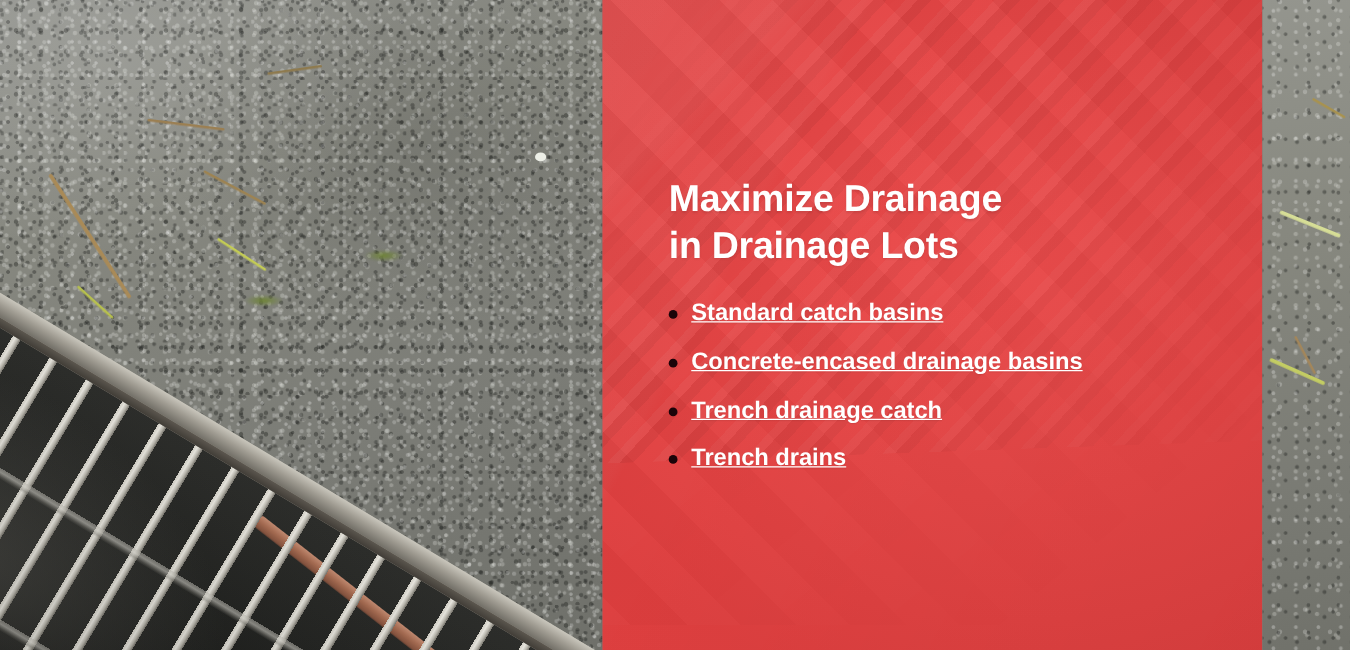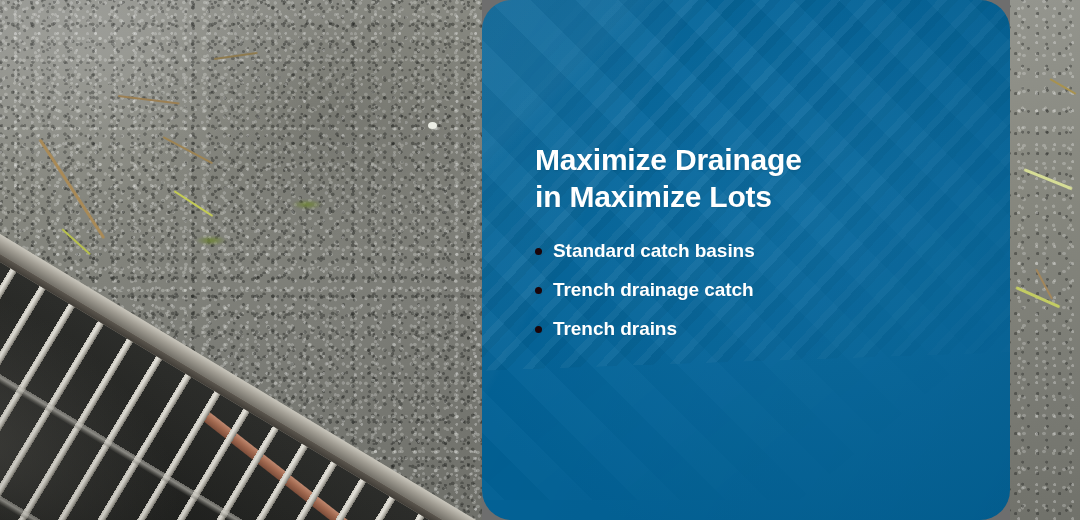--- a/index.html
+++ b/index.html
@@ -155,23 +155,22 @@
     width:30px; height:9px;
     background:radial-gradient(ellipse,#6f8436 0%, rgba(111,132,54,0) 75%);
     filter:blur(1px);
   }
 
   
   .panel {
     position:absolute;
     left:482px; top:0;
     width:528px; height:520px;
-    background:#0369a1;
-    overflow:hidden;
-    border-radius:30px;
+    background:#ef4444;
+    overflow:hidden;
   }
   
   .panel-stripes {
     position:absolute;
     left:-40px; top:-120px;
     width:700px; height:480px;
     background-image:repeating-linear-gradient(
       135deg,
       rgba(255,255,255,.055) 0px,
       rgba(255,255,255,.055) 7px,
@@ -250,20 +249,21 @@
     margin:9px 11px 0 0;
   }
   .bullet-text {
     color:#ffffff;
     font-size:19px;
     font-weight:bold;
     line-height:1.3;
     letter-spacing:-0.05px;
     white-space:nowrap;
     text-shadow:0 1px 1px rgba(0,0,0,.08);
+    text-decoration:underline;
   }
 
   
   .photo-right {
     position:absolute;
     left:1010px; top:0;
     width:70px; height:520px;
     overflow:hidden;
     background:#83847f;
   }
@@ -324,27 +324,31 @@
   <div class="panel">
     <div class="panel-stripes"></div>
     <div class="panel-stripes2"></div>
     <div class="panel-diag"></div>
     <div class="panel-diag2"></div>
     <div class="panel-vignette"></div>
 
     <div class="content">
       <h1 class="headline">
         <span class="headline-line">Maximize Drainage</span>
-        <span class="headline-line">in Maximize Lots</span>
+        <span class="headline-line">in Drainage Lots</span>
       </h1>
 
       <ul class="bullets">
         <li class="bullet">
           <span class="bullet-dot"></span>
           <span class="bullet-text">Standard catch basins</span>
+        </li>
+        <li class="bullet">
+          <span class="bullet-dot"></span>
+          <span class="bullet-text">Concrete-encased drainage basins</span>
         </li>
         <li class="bullet">
           <span class="bullet-dot"></span>
           <span class="bullet-text">Trench drainage catch</span>
         </li>
         <li class="bullet">
           <span class="bullet-dot"></span>
           <span class="bullet-text">Trench drains</span>
         </li>
       </ul>

